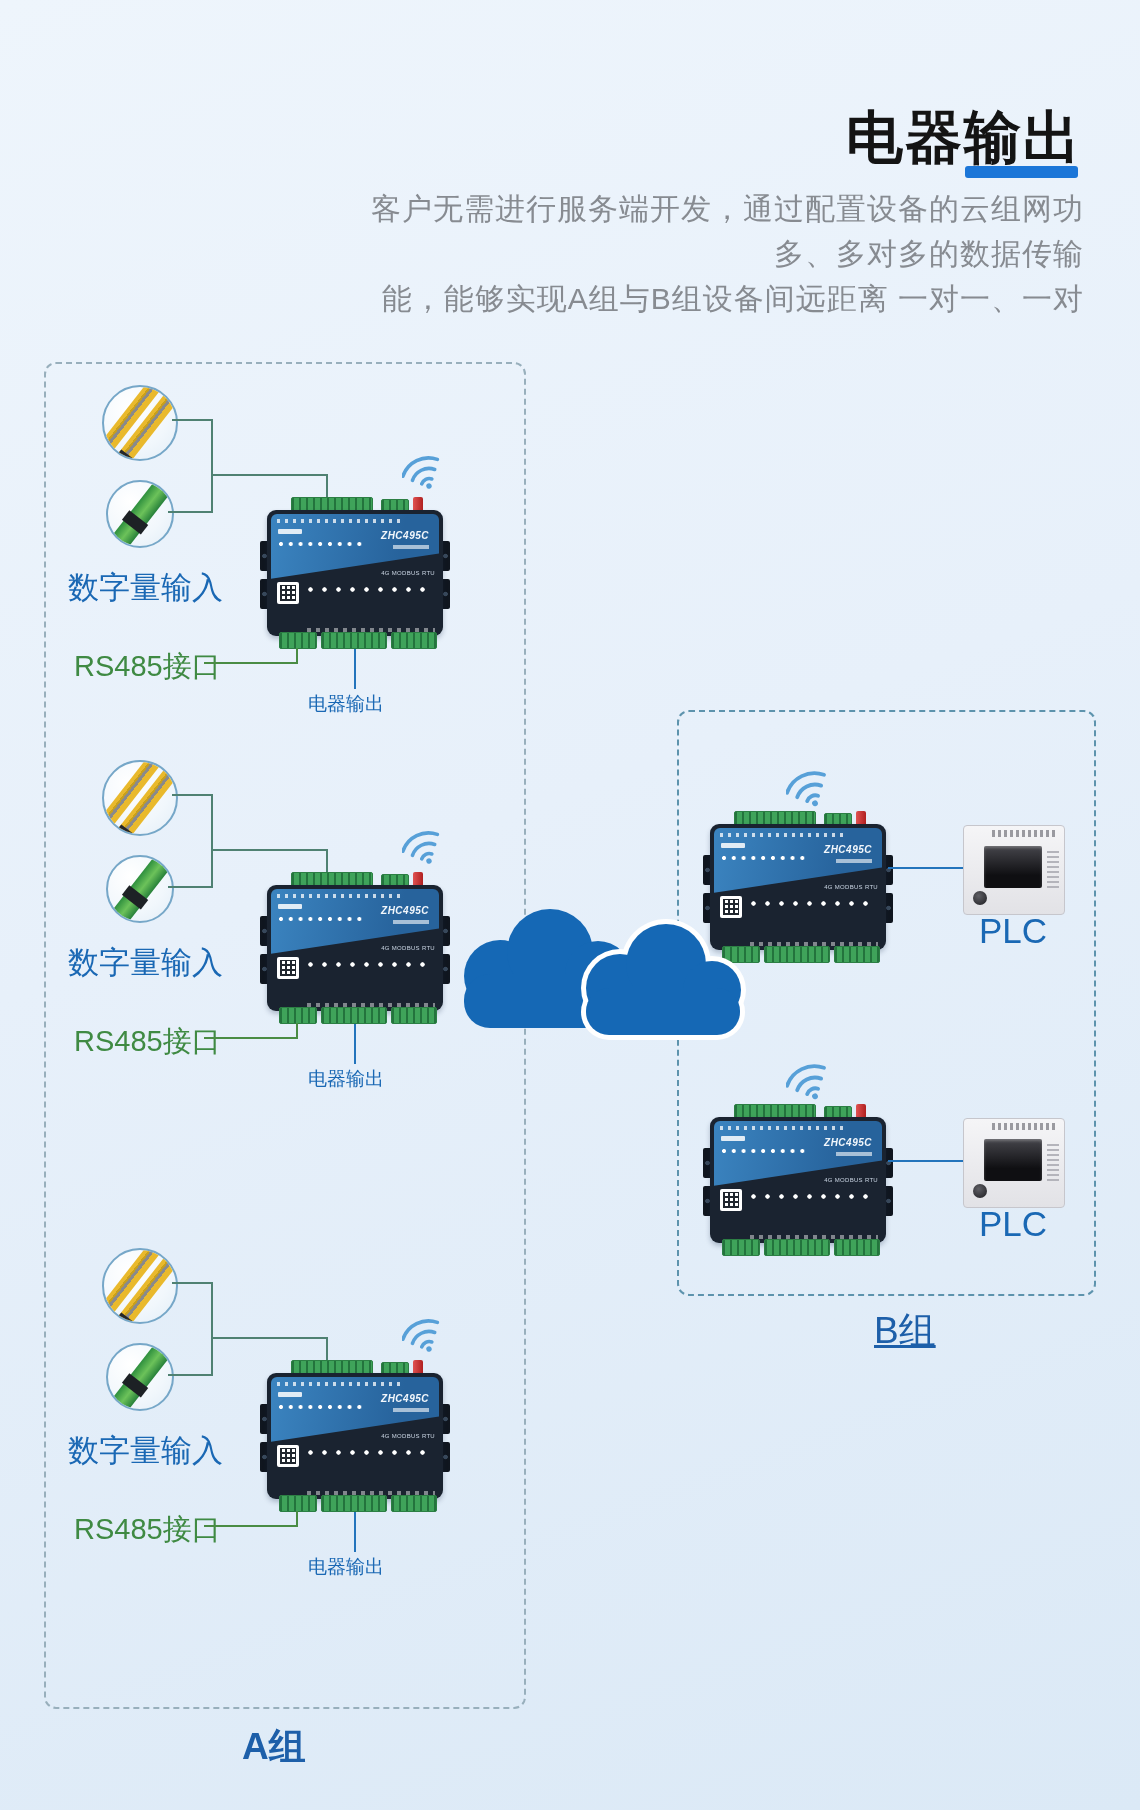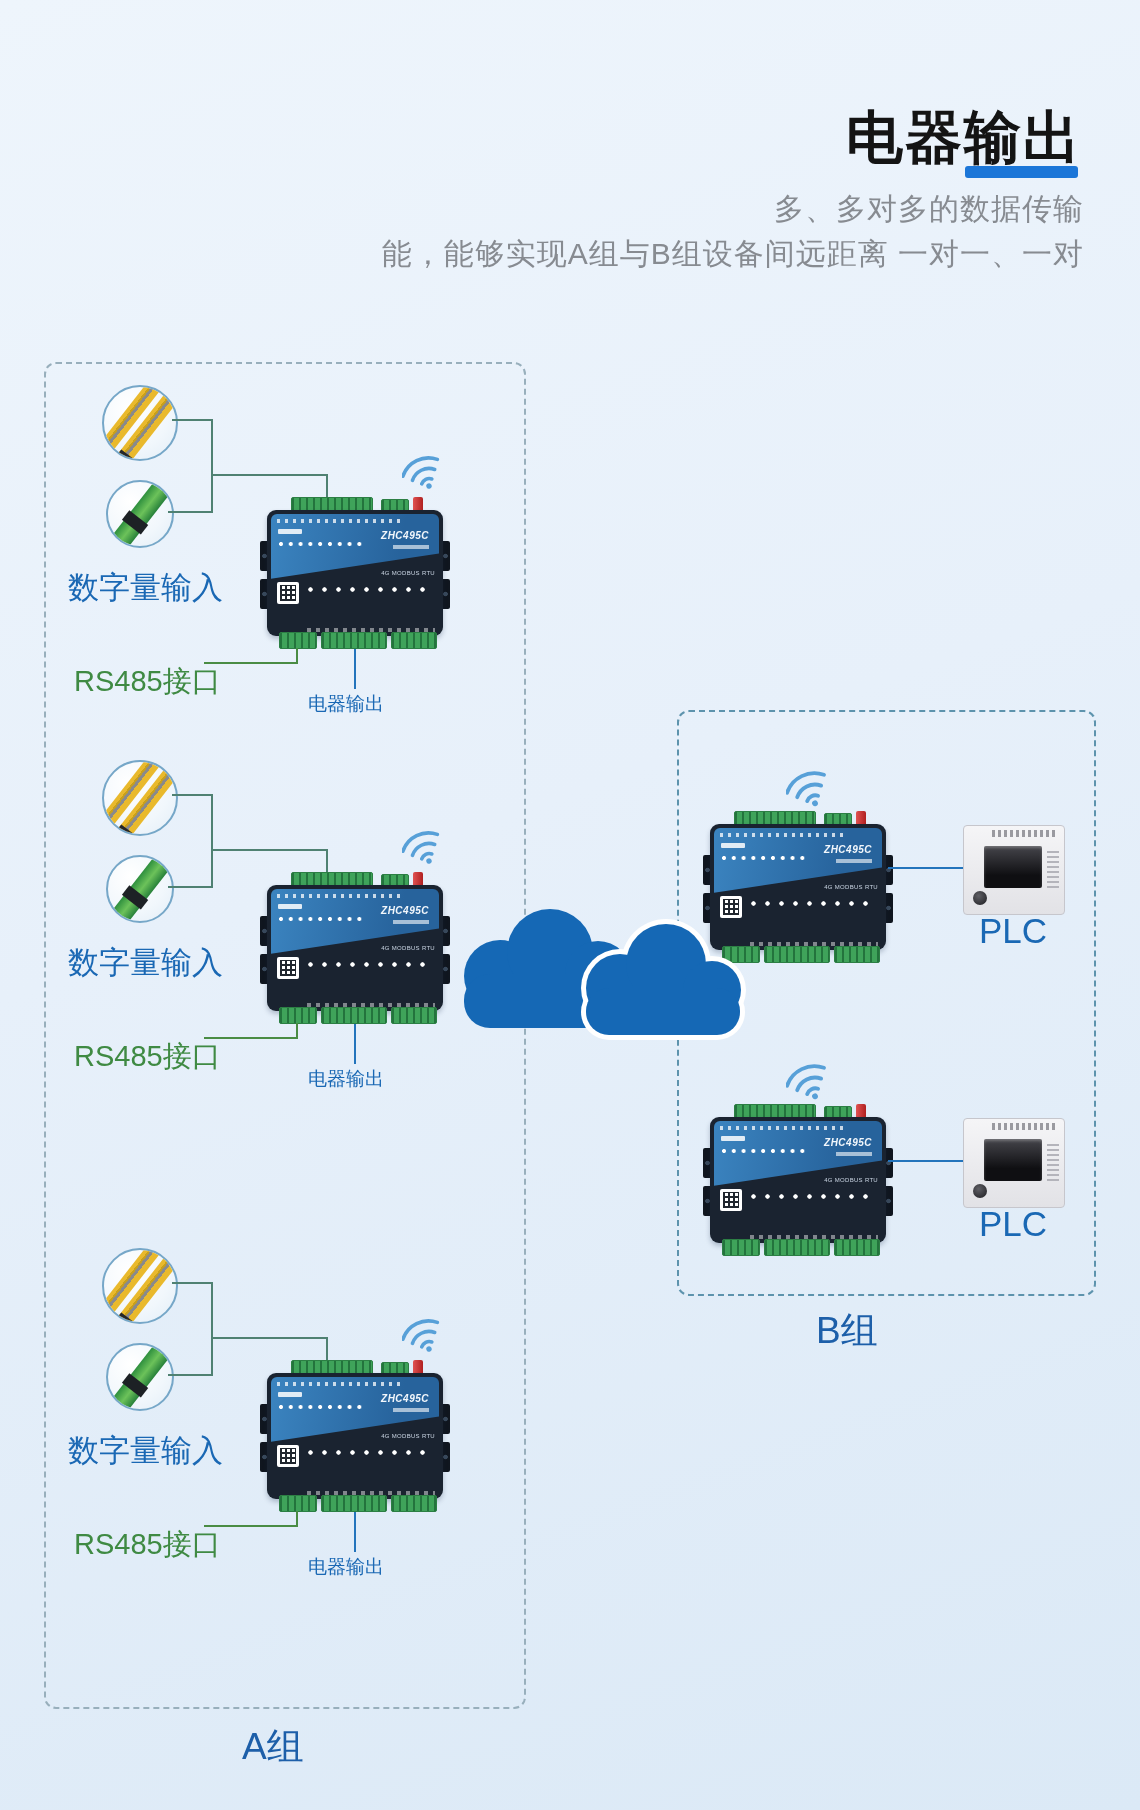--- a/index.html
+++ b/index.html
@@ -14,22 +14,22 @@
          background:#1b76d8;border-radius:3px;}
   .intro{position:absolute;right:56px;top:186px;width:880px;text-align:right;
          font-size:30px;line-height:45px;color:#878b91;letter-spacing:1px;}
   .intro div{white-space:nowrap;}
 
   
   .group-box{position:absolute;border-radius:12px;}
   .group-a-box{left:44px;top:362px;width:478px;height:1343px;border:2px dashed #98afbc;}
   .group-b-box{left:677px;top:710px;width:415px;height:582px;border:2px dashed #5d93ad;}
   .group-label{position:absolute;font-size:37px;color:#1d5fa9;white-space:nowrap;}
-  .label-a{left:242px;top:1722px;}
-  .label-b{left:816px;top:1306px;}
+  .label-a{left:242px;top:1722px;font-weight:bold;}
+  .label-b{left:874px;top:1306px;text-decoration:underline;}
 
   
   .line{position:absolute;}
   .teal{background:#4f8172;}
   .green{background:#4a8c44;}
   .blue{background:#2374bc;}
 
   
   .circle{position:absolute;border-radius:50%;border:2px solid #76a7c8;overflow:hidden;
           background:radial-gradient(circle at 35% 30%,#ffffff 0%,#f1f7fc 60%,#e2edf7 100%);}
@@ -107,21 +107,21 @@
   .au .vconn{left:151px;top:34px;width:2px;height:94px;}
   .au .midh{left:151px;top:89px;width:117px;height:2px;}
   .au .vdown{left:266px;top:89px;width:2px;height:26px;}
   .au .dtu{left:205px;top:112px;}
   .au .wifi{left:342px;top:56px;width:54px;height:54px;}
   .au .rs-h{left:144px;top:277px;width:94px;height:2px;}
   .au .rs-v{left:236px;top:263px;width:2px;height:16px;}
   .au .out-v{left:294px;top:264px;width:2px;height:40px;}
   .lbl{position:absolute;white-space:nowrap;}
   .lbl-input{left:8px;top:182px;font-size:31px;color:#1a68b4;}
-  .lbl-rs485{left:14px;top:262px;font-size:29px;color:#3f8a43;margin-top:15px;}
+  .lbl-rs485{left:14px;top:262px;font-size:29px;color:#3f8a43;}
   .lbl-output{left:248px;top:306px;font-size:19px;color:#1a68b4;}
   .au1{top:385px;} .au2{top:760px;} .au3{top:1248px;}
 
   .bu{position:absolute;left:690px;width:410px;height:240px;}
   .bu .wifi{left:96px;top:0;width:58px;height:58px;}
   .bu .dtu{left:18px;top:56px;}
   .bu .conn{left:198px;top:112px;width:75px;height:2px;}
   .bu .plc{left:273px;top:70px;}
   .lbl-plc{left:273px;top:156px;width:100px;text-align:center;font-size:35px;color:#1a68b4;}
   .bu1{top:755px;} .bu2{top:1048px;}
@@ -130,20 +130,21 @@
   .cloud{position:absolute;left:428px;top:896px;width:318px;height:152px;}
 </style>
 </head>
 <body>
 
 <div class="page">
 
   <h1 class="title">电器输出</h1>
   <div class="title-underline"></div>
   <div class="intro">
+    <div>客户无需进行服务端开发，通过配置设备的云组网功</div>
     <div>多、多对多的数据传输</div>
     <div>能，能够实现A组与B组设备间远距离 一对一、一对</div>
   </div>
 
   <div class="group-box group-a-box"></div>
   <div class="group-box group-b-box"></div>
   <div class="group-label label-a">A组</div>
   <div class="group-label label-b">B组</div>
 
   <div class="au au1">

